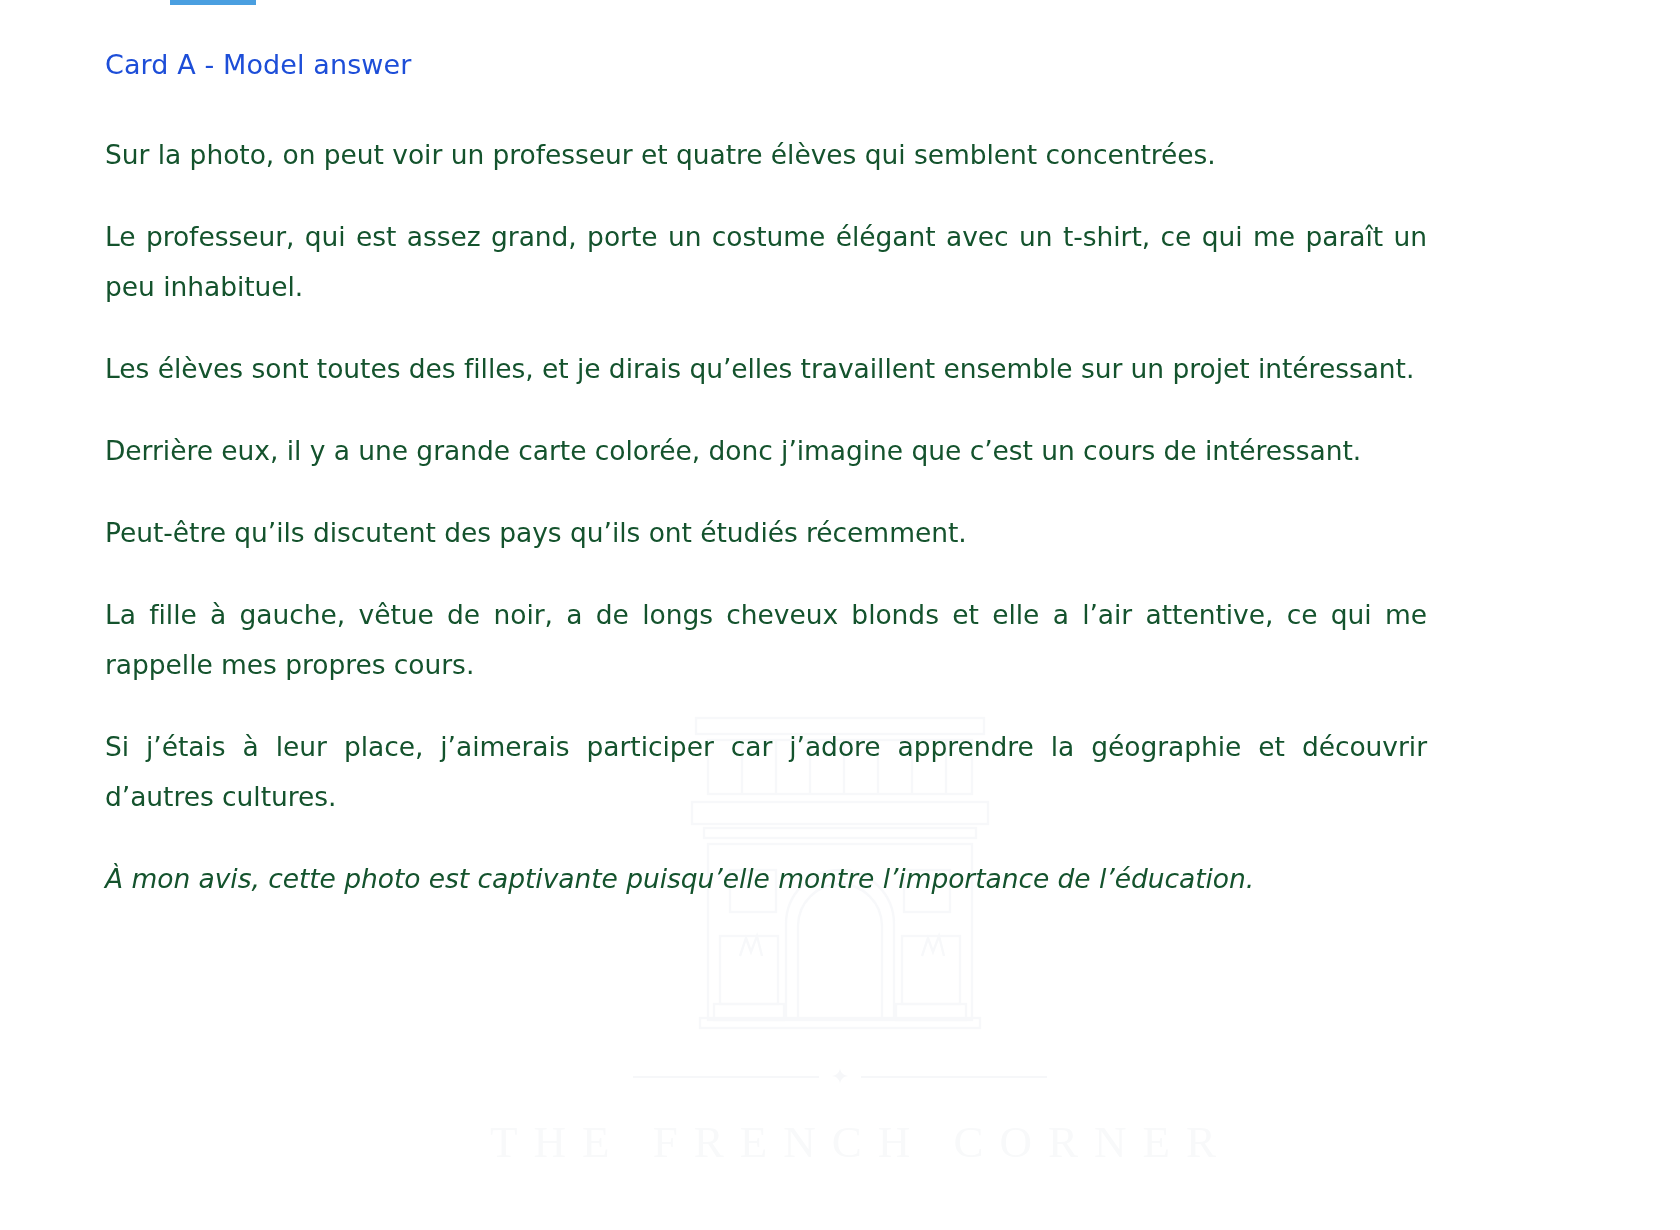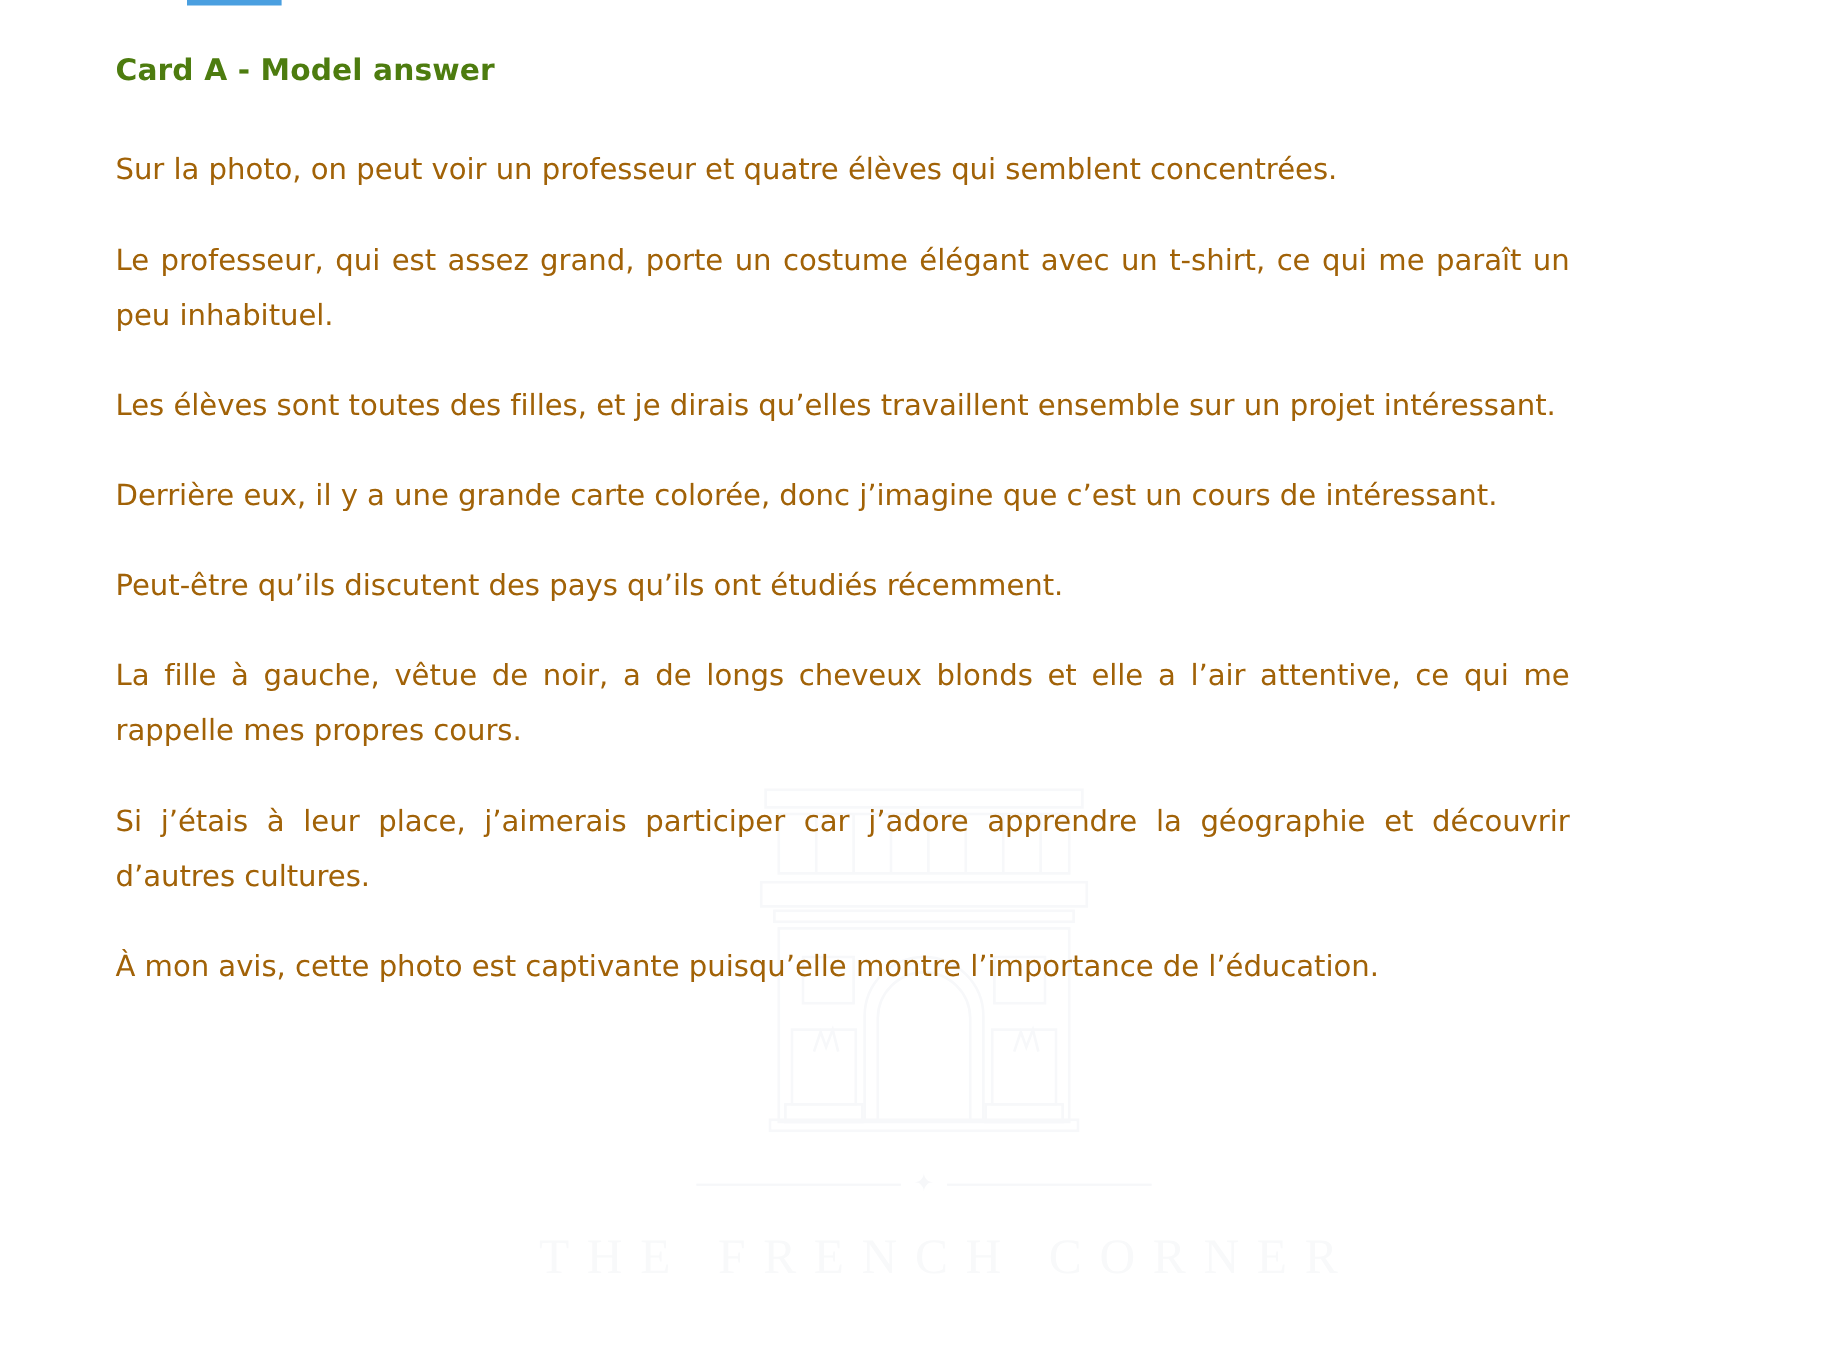--- a/index.html
+++ b/index.html
@@ -82,41 +82,42 @@
   .doc {
     position: relative;
     z-index: 1;
     padding: 0;
   }
   .heading {
     position: absolute;
     left: 105px;
     top: 49px;
     font-size: 27px;
-    font-weight: bold;
+    font-weight: normal;
     letter-spacing: 0.1px;
-    color: #4d7c0f;
+    color: #1d4ed8;
   }
   .body-copy {
     position: absolute;
     left: 105px;
     top: 130px;
     width: 1322px;
   }
   .para {
     font-size: 26.5px;
     line-height: 50px;
     text-align: justify;
     text-justify: inter-word;
     margin: 0 0 32px 0;
-    color: #a16207;
+    color: #14532d;
     letter-spacing: -0.05px;
   }
   .para:last-child {
     margin-bottom: 0;
+    font-style: italic;
   }
 </style>
 </head>
 <body>
 
 <div class="top-rule"></div>
 
 <div class="watermark">
 
   <svg class="wm-arch" viewBox="0 0 300 318" fill="none" stroke="#f7f8fa" stroke-width="2.4">

